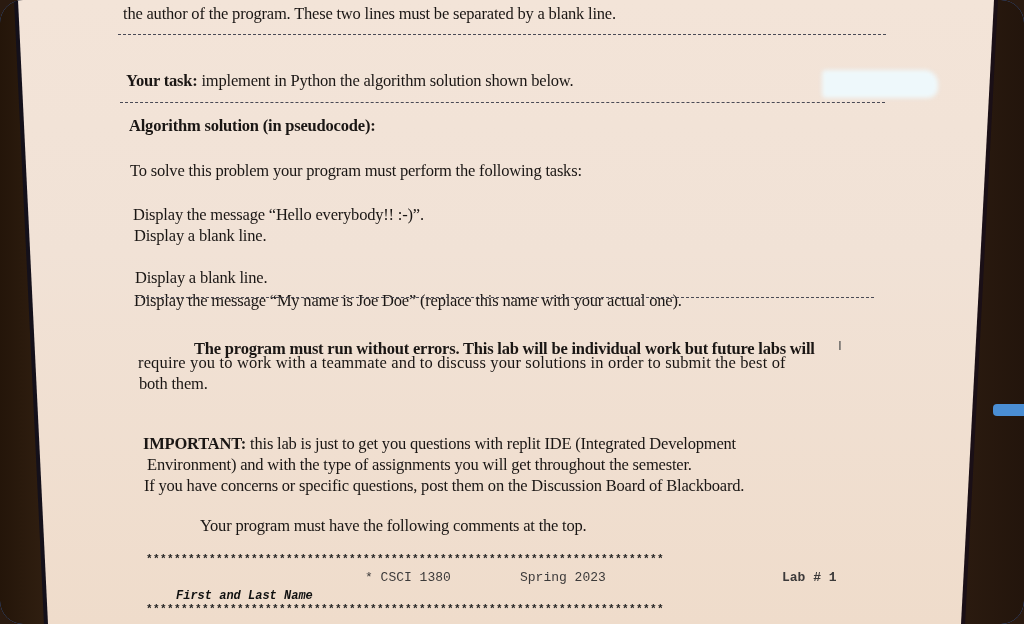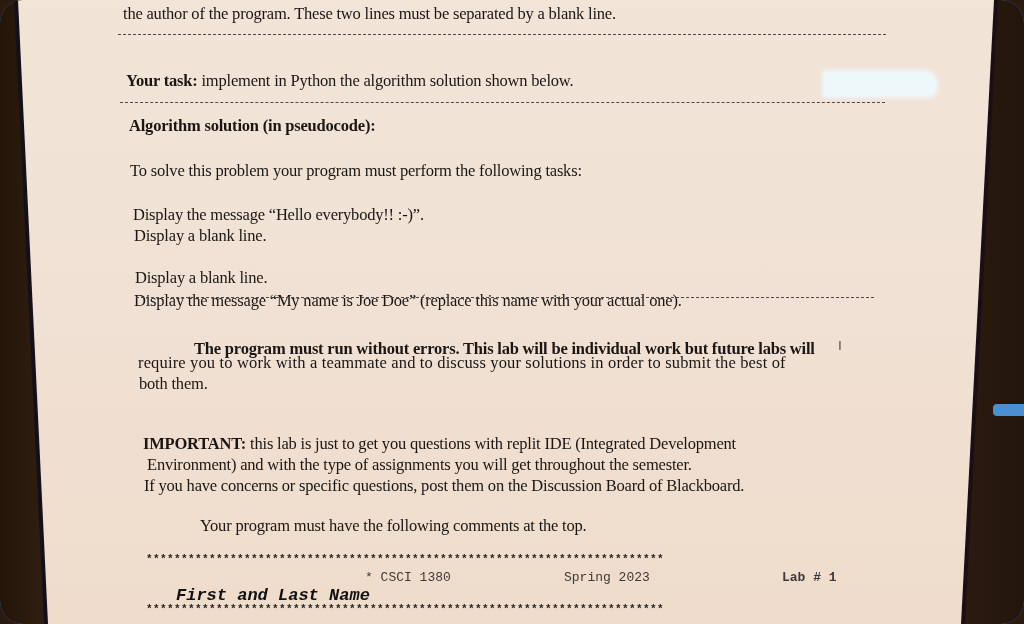--- a/index.html
+++ b/index.html
@@ -109,21 +109,21 @@
     .mono.stars {
       font-weight: bold;
       color: #222;
       letter-spacing: 0.4px;
       font-size: 11px;
     }
     .mono.name {
       font-weight: bold;
       font-style: italic;
       color: #111;
-      font-size: 17px;
+      font-size: 12px;
     }
   </style>
 </head>
 <body>
 
 <div class="stage">
   <div class="bezel-left"></div>
   <div class="bezel-right"></div>
   <div class="blue-tab"></div>
 
@@ -156,21 +156,21 @@
     <div class="txt" style="left:143px; top:433px;">
       <span class="bold">IMPORTANT:</span><span> this lab is just to get you questions with replit IDE (Integrated Development</span>
     </div>
     <div class="txt" style="left:147px; top:454px;">Environment) and with the type of assignments you will get throughout the semester.</div>
     <div class="txt" style="left:144px; top:475px;">If you have concerns or specific questions, post them on the Discussion Board of Blackboard.</div>
 
     <div class="txt" style="left:200px; top:515px;">Your program must have the following comments at the top.</div>
 
     <div class="mono stars" style="left:146px; top:552px;">**************************************************************************</div>
     <div class="mono" style="left:365px; top:571px;">* CSCI 1380</div>
-    <div class="mono" style="left:564px; top:571px;">Spring 2023</div>
+    <div class="mono" style="left:520px; top:571px;">Spring 2023</div>
     <div class="mono" style="left:782px; top:571px;font-weight:bold;">Lab # 1</div>
     <div class="mono name" style="left:176px; top:589px;">First and Last Name</div>
     <div class="mono stars" style="left:146px; top:602px;">**************************************************************************</div>
   </div>
 
   <div class="page-edge-left"></div>
   <div class="page-edge-right"></div>
 </div>
 
 </body></html>

